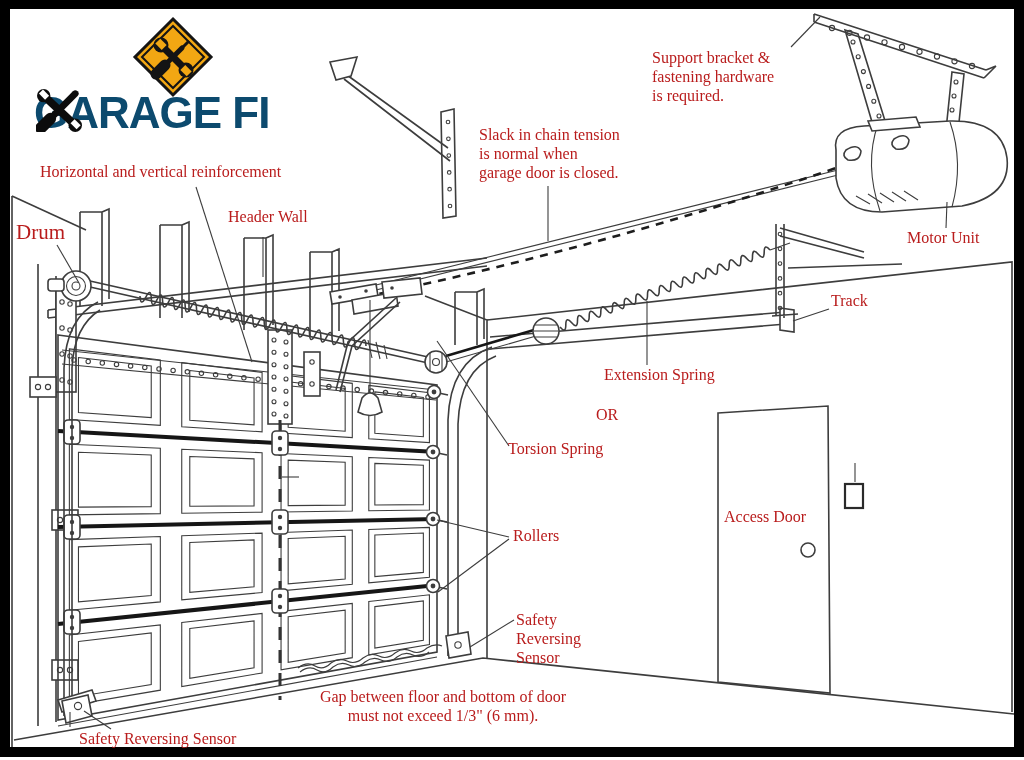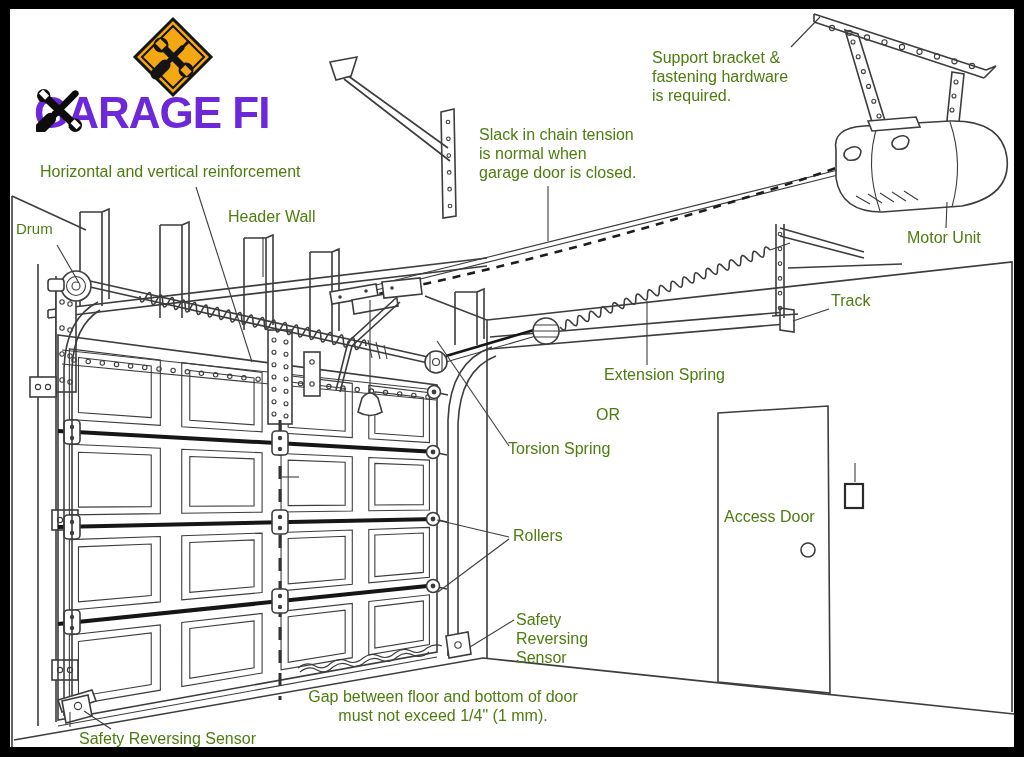--- a/index.html
+++ b/index.html
@@ -5,23 +5,23 @@
   html,body{margin:0;padding:0;background:#888;}
   .stage{position:relative;width:1024px;height:760px;background:var(--bg,#fff);overflow:hidden;
          font-family:"Liberation Sans", sans-serif;}
   svg{position:absolute;left:0;top:0;}
   svg *{vector-effect:none;}
   .ln{fill:none;stroke:var(--line,#3d3d3d);stroke-width:1.6;}
   .thin{fill:none;stroke:var(--line,#3d3d3d);stroke-width:1.1;}
   .dark{fill:none;stroke:#161616;stroke-width:4;}
   .wfill{fill:#fff;stroke:var(--line,#3d3d3d);stroke-width:1.6;}
   .dot{fill:var(--line,#3d3d3d);stroke:none;}
-  .lbl{position:absolute;color:#4d7c0f;font-size:16px;line-height:1.18;white-space:pre-line;}
+  .lbl{position:absolute;color:#b91c1c;font-size:16px;line-height:1.18;white-space:pre-line;font-family:Liberation Serif, serif;}
   .logo-word{position:absolute;left:34px;top:88px;display:flex;align-items:center;
-             font-weight:bold;font-size:44px;letter-spacing:-1px;color:#6d28d9;}
+             font-weight:bold;font-size:44px;letter-spacing:-1px;color:#0c4a6e;}
   .logo-icon{position:absolute;left:132px;top:16px;}
   .gap-center{text-align:center;width:300px;}
 </style>
 </head>
 <body>
 
 <div class="stage">
 
 <svg width="1024" height="760" viewBox="0 0 1024 760">
   <defs>
@@ -335,34 +335,34 @@
     <line x1="8" y1="8" x2="40" y2="38" stroke="#0c0c0c" stroke-width="8"></line>
     <circle cx="8" cy="8" r="7" fill="#0c0c0c"></circle>
         <circle cx="41" cy="39" r="7" fill="#0c0c0c"></circle>
     <rect x="3" y="4" width="9" height="6" fill="#fff" transform="rotate(45 8 8)"></rect>
     <rect x="36" y="35" width="9" height="6" fill="#fff" transform="rotate(45 41 39)"></rect>
   </svg>
 </div>
 
 <div class="lbl" style="left:40px;top:163px">Horizontal and vertical reinforcement</div>
 <div class="lbl" style="left:228px;top:208px">Header Wall</div>
-<div class="lbl" style="left:16px;top:220px;font-size:15px">Drum</div>
+<div class="lbl" style="left:16px;top:220px;font-size:21px">Drum</div>
 <div class="lbl" style="left:652px;top:49px">Support bracket &amp;
 fastening hardware
 is required.</div>
 <div class="lbl" style="left:479px;top:126px">Slack in chain tension
 is normal when
 garage door is closed.</div>
 <div class="lbl" style="left:907px;top:229px">Motor Unit</div>
 <div class="lbl" style="left:831px;top:292px">Track</div>
 <div class="lbl" style="left:604px;top:366px">Extension Spring</div>
 <div class="lbl" style="left:596px;top:406px">OR</div>
 <div class="lbl" style="left:508px;top:440px">Torsion Spring</div>
 <div class="lbl" style="left:724px;top:508px">Access Door</div>
 <div class="lbl" style="left:513px;top:527px">Rollers</div>
 <div class="lbl" style="left:516px;top:611px">Safety
 Reversing
 Sensor</div>
 <div class="lbl gap-center" style="left:293px;top:688px">Gap between floor and bottom of door
-must not exceed 1/4" (1 mm).</div>
+must not exceed 1/3" (6 mm).</div>
 <div class="lbl" style="left:79px;top:730px">Safety Reversing Sensor</div>
 
 </div>
 
 </body></html>

